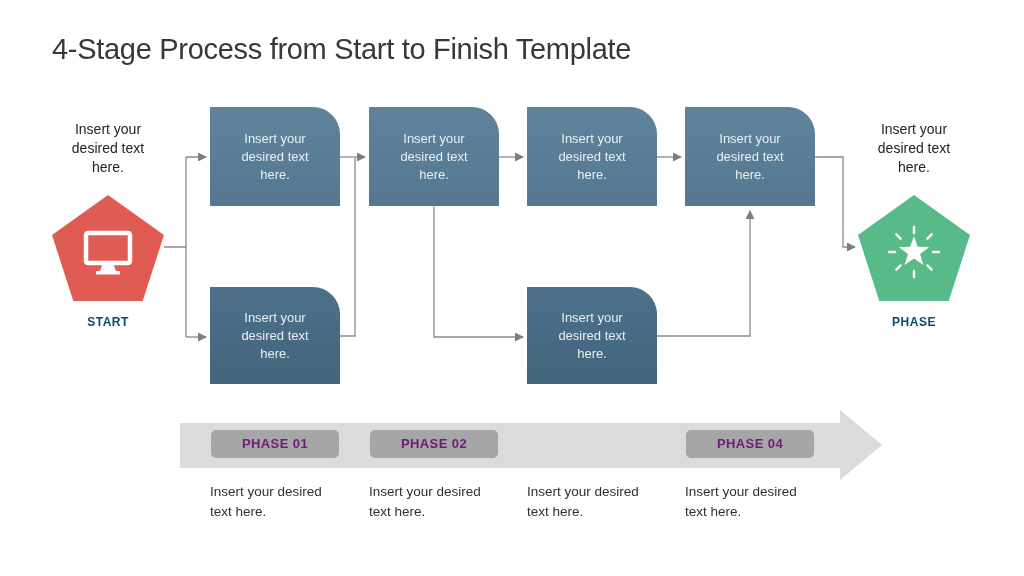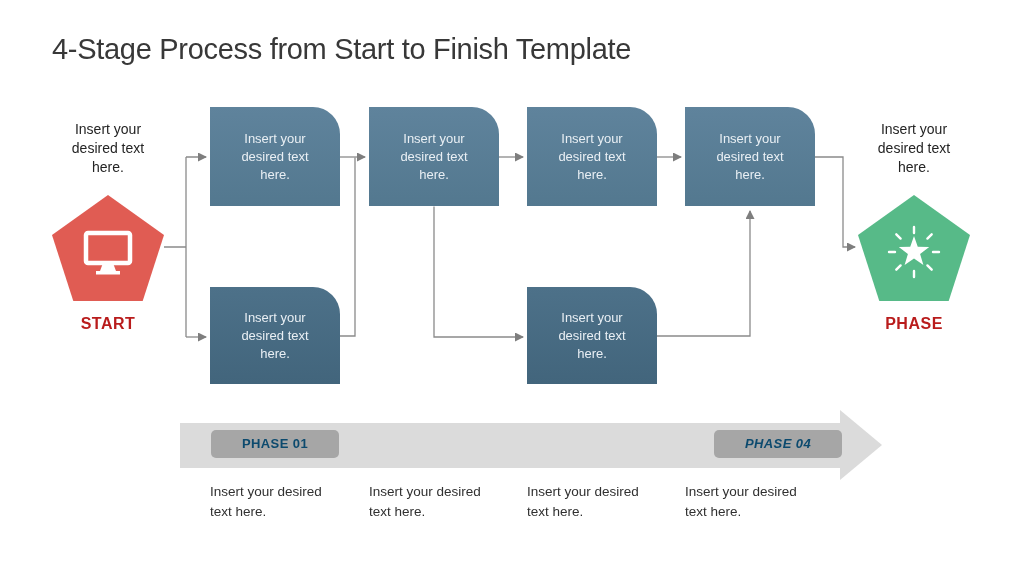--- a/index.html
+++ b/index.html
@@ -19,21 +19,21 @@
   }
   .note span{display:inline-block;max-width:92px;}
   .note.left{left:52px;}
   .note.right{left:858px;}
   
   .pent{position:absolute;top:195px;width:112px;height:106px;}
   .pent.left{left:52px;}
   .pent.right{left:858px;}
   .terminal-label{
     position:absolute;top:315px;width:112px;text-align:center;
-    font-size:16px;font-weight:bold;color:#b91c1c;letter-spacing:0.5px;
+    font-size:12px;font-weight:bold;color:#0c4a6e;letter-spacing:0.5px;
   }
   .terminal-label.left{left:52px;}
   .terminal-label.right{left:858px;}
   
   .pbox{
     position:absolute;width:130px;display:flex;align-items:center;justify-content:center;
     border-top-right-radius:27px;text-align:center;
     font-size:13px;line-height:18px;color:#e9eff4;
   }
   .pbox span{display:inline-block;max-width:86px;}
@@ -43,24 +43,24 @@
   
   .connectors{position:absolute;left:0;top:0;}
   
   .band-body{position:absolute;left:180px;top:423px;width:660px;height:45px;background:#dbdbdb;}
   .band-head{
     position:absolute;left:840px;top:410px;width:0;height:0;
     border-left:42px solid #dbdbdb;border-top:35px solid transparent;border-bottom:35px solid transparent;
   }
   .chip{
     position:absolute;top:430px;width:128px;height:28px;line-height:28px;background:#a6a6a6;
-    border-radius:5px;color:#0c4a6e;font-size:13px;font-weight:bold;letter-spacing:0.4px;
+    border-radius:5px;color:#701a75;font-size:13px;font-weight:bold;letter-spacing:0.4px;
     text-align:center;
   }
-  .chip.c1{left:211px;} .chip.c2{left:370px;} .chip.c3{left:528px;} .chip.c4{left:714px;font-style:italic;}
+  .chip.c1{left:211px;} .chip.c2{left:370px;} .chip.c3{left:528px;} .chip.c4{left:686px;}
   .pdesc{
     position:absolute;top:482px;width:132px;font-size:13.5px;line-height:20px;color:#303030;
     text-align:left;
   }
 </style>
 </head>
 <body>
 
 <div class="slide">
 
@@ -135,19 +135,20 @@
   <div class="pbox bot c1">
       <span>Insert your desired text here.</span>
     </div>
   <div class="pbox bot c3">
       <span>Insert your desired text here.</span>
     </div>
 
   <div class="band-body"></div>
   <div class="band-head"></div>
   <div class="chip c1">PHASE 01</div>
+  <div class="chip c2">PHASE 02</div>
   <div class="chip c4">PHASE 04</div>
   <div class="pdesc c1">Insert your desired text here.</div>
   <div class="pdesc c2">Insert your desired text here.</div>
   <div class="pdesc c3">Insert your desired text here.</div>
   <div class="pdesc c4">Insert your desired text here.</div>
 
 </div>
 
 </body></html>

